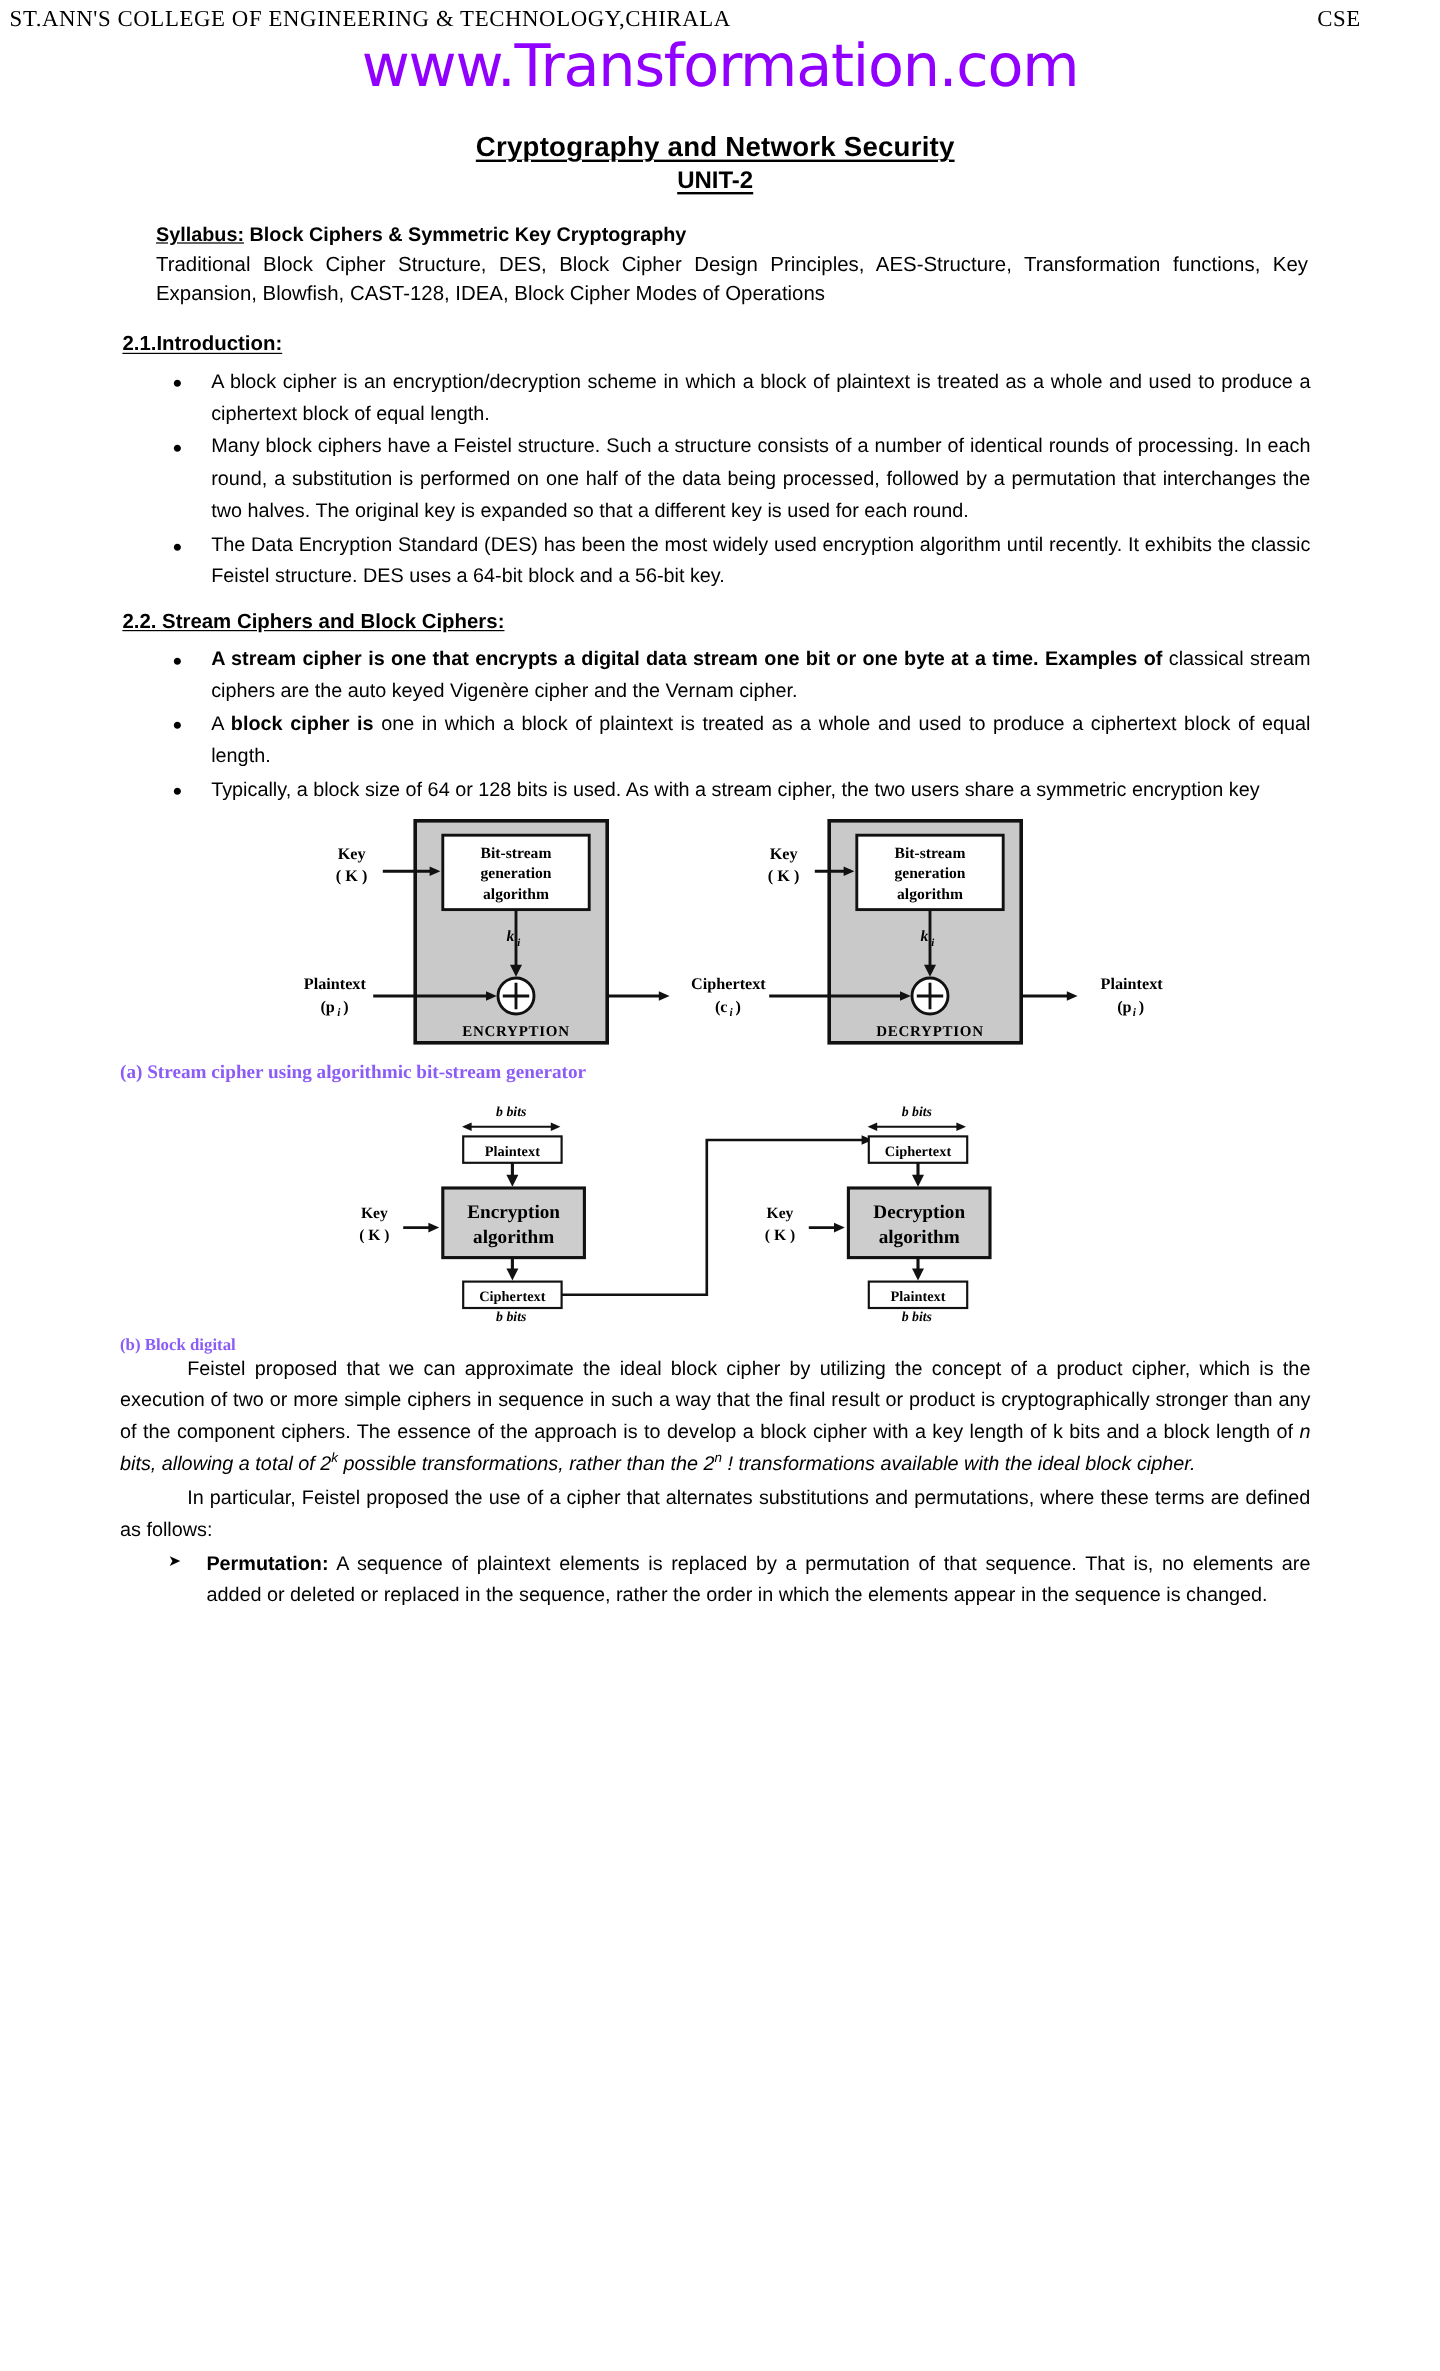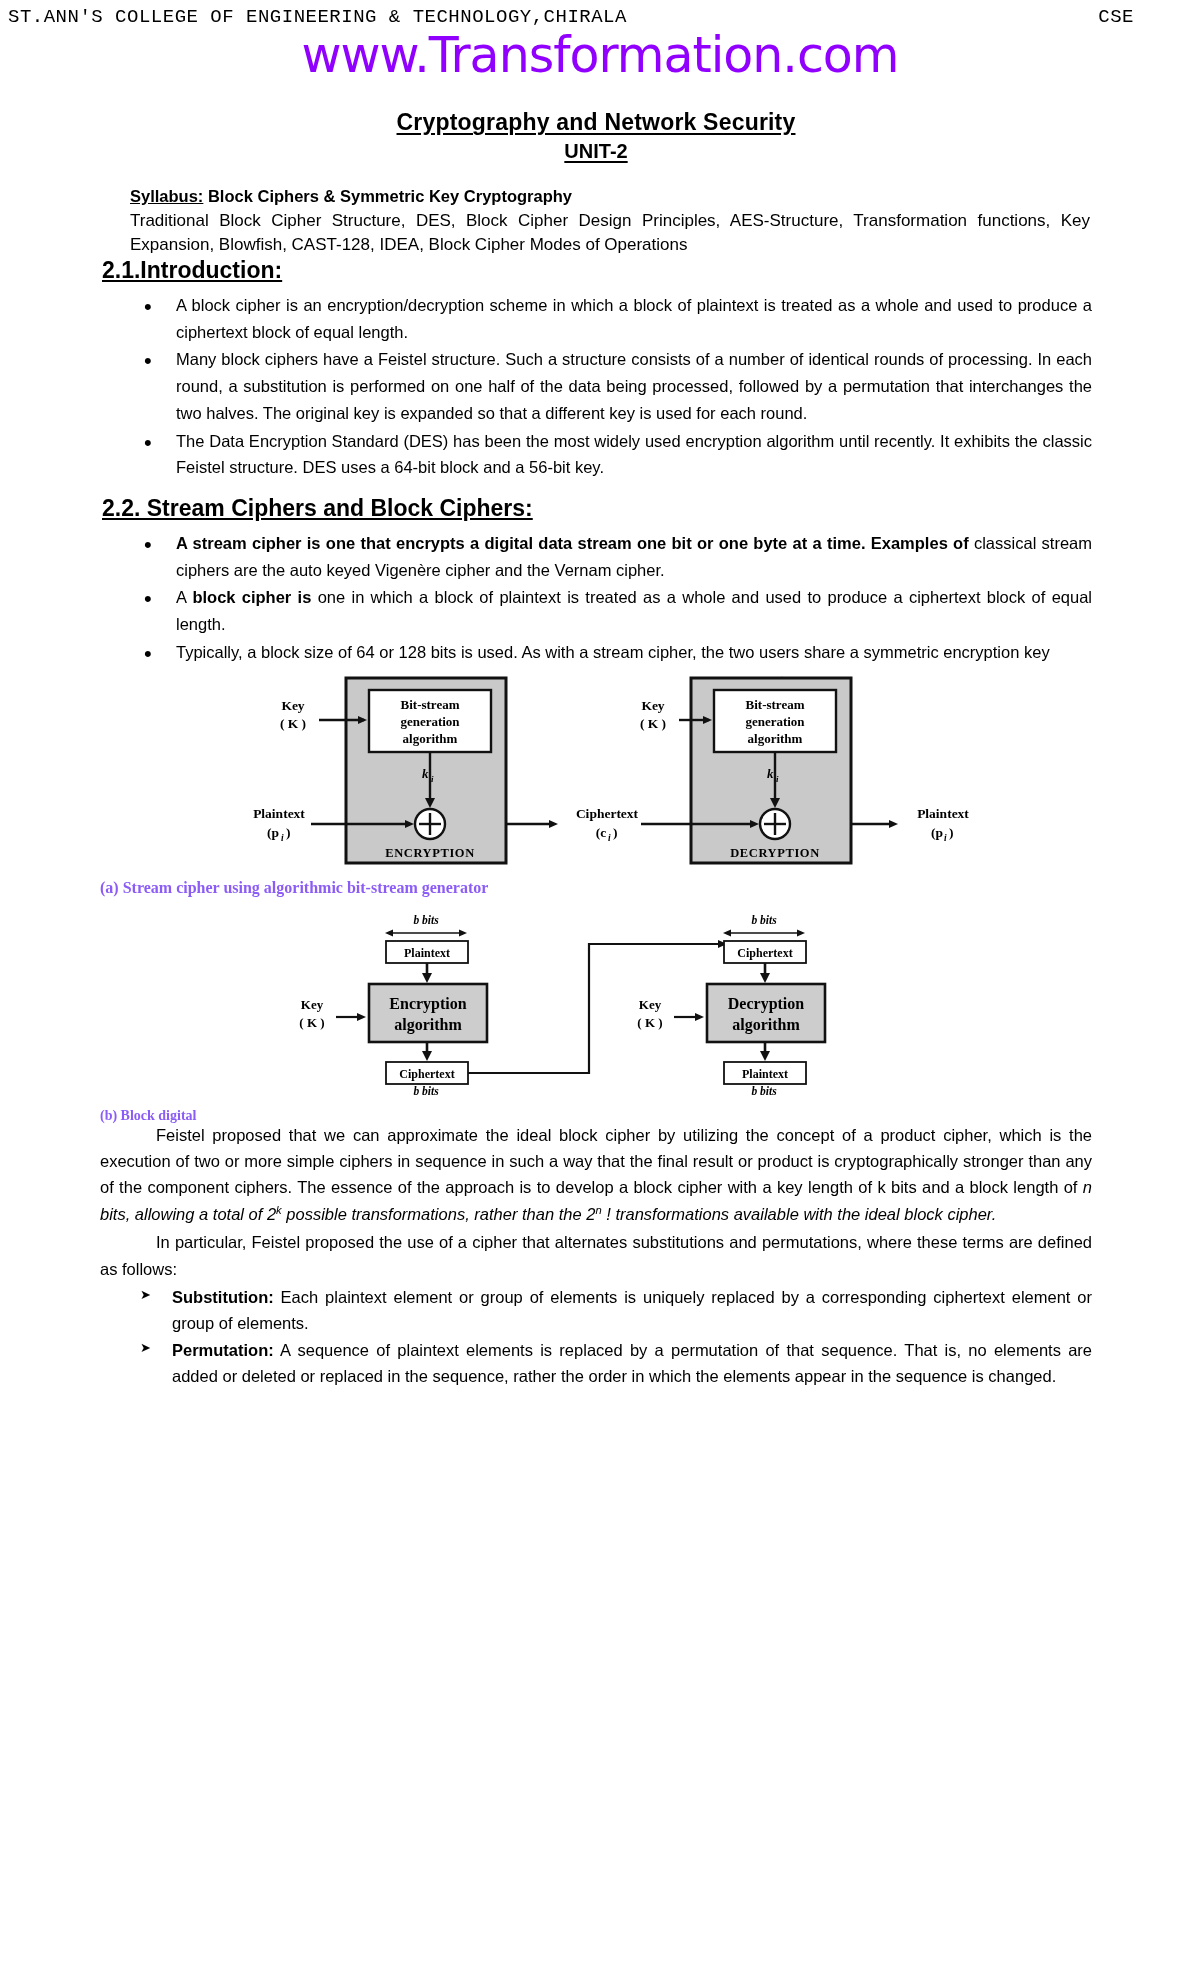--- a/index.html
+++ b/index.html
@@ -12,21 +12,21 @@
     color: #000;
     position: relative;
     overflow: hidden;
   }
 
   
   .page-header {
     display: flex;
     justify-content: space-between;
     align-items: baseline;
-    font-family: Liberation Mono, monospace;
+    font-family: Liberation Serif, serif;
     font-size: 19px;
     letter-spacing: 0.5px;
     padding: 6px 28px 0 8px;
     white-space: nowrap;
     gap: 30px;
   }
   .page-header .hdr-right { padding-right: 38px; }
 
   .watermark-url {
     text-align: center;
@@ -69,23 +69,23 @@
   .syllabus-line1 { font-size: 16.5px; font-weight: bold; line-height: 1.35; }
   .syllabus-line1 .lbl { text-decoration: underline; }
   .syllabus-body {
     font-size: 17px;
     line-height: 1.42;
     text-align: justify;
     margin-top: 1px;
   }
 
   h2.section {
-    font-size: 23px;
+    font-size: 17px;
     font-weight: bold;
-    margin: 0 0 4px 2px;
+    margin: 20px 0 4px 2px;
     display: block;
   }
   h2.section span {
     text-decoration: underline;
     text-underline-offset: 2px;
   }
   h2.section.s22 { margin-top: 14px; }
   h2.section.s23 { margin-top: 6px; }
 
   ul.bullets {
@@ -361,17 +361,16 @@
 
     <div class="fig-caption small" style="margin-top:12px;">(b) Block digital</div>
   </div>
 
 
   <p class="para tight"><span>Feistel proposed that we can approximate the ideal block cipher by utilizing the concept of a product cipher, which is the execution of two or more simple ciphers in sequence in such a way that the final result or product is cryptographically stronger than any of the component ciphers. The essence of the approach is to develop a block cipher with a key length of k bits and a block length of </span><span class="it">n bits, allowing a total of 2</span><sup class="it">k</sup><span class="it"> possible transformations, rather than the 2</span><sup class="it">n</sup><span class="it"> ! transformations available with the ideal block cipher.</span></p>
 
   <p class="para">In particular, Feistel proposed the use of a cipher that alternates substitutions and permutations, where these terms are defined as follows:</p>
 
   <ul class="arrows">
-    <li><span class="bd">Substitution:</span><span> Each  plaintext  element  or  group  of  elements  is  uniquely  replaced  by  a corresponding ciphertext element or group of elements.</span></li>
     <li><span class="bd">Permutation:</span><span> A sequence of plaintext elements is replaced by a permutation of that sequence. That is, no elements are added or deleted or replaced in the sequence, rather the order in which the elements appear in the sequence is changed.</span></li>
   </ul>
 
 </div>
 
 </body></html>

